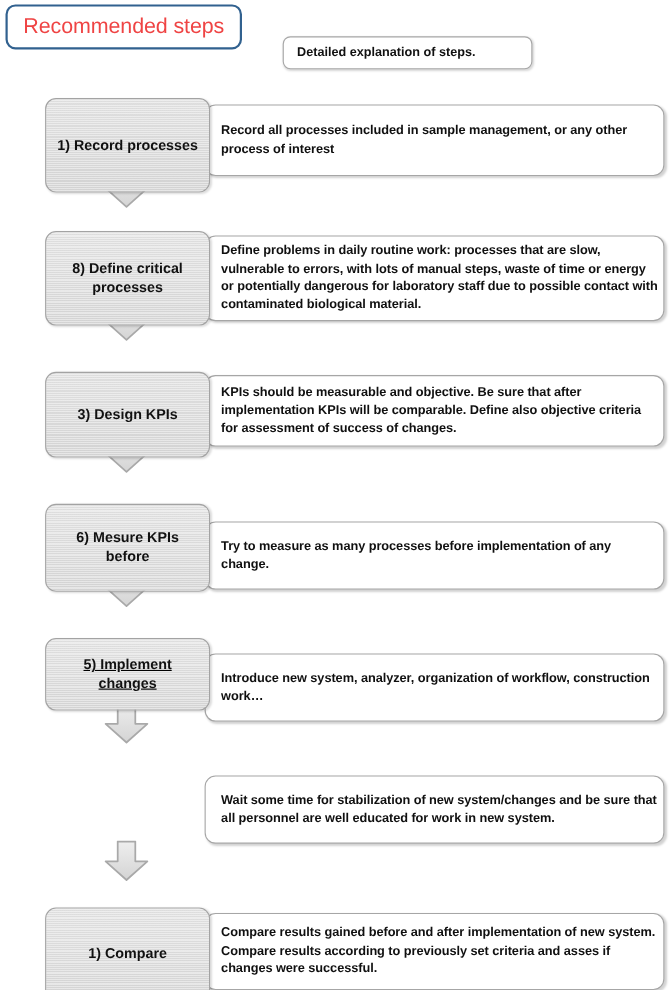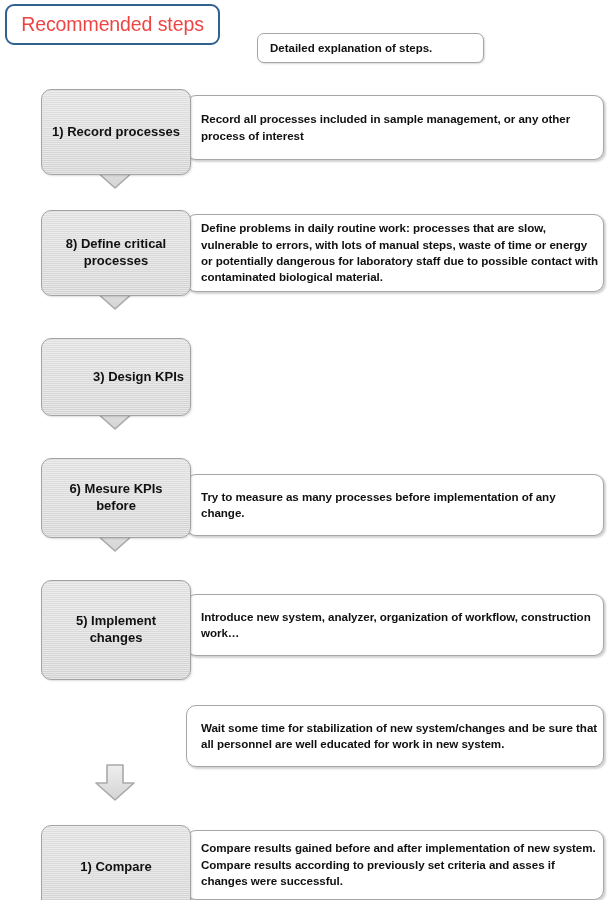--- a/index.html
+++ b/index.html
@@ -151,35 +151,38 @@
     <span>1) Record processes</span>
   </div>
 
   <div class="desc-box" id="desc-1" style="top: 214px; height: 78px;">
     <span>Define problems in daily routine work: processes that are slow, vulnerable to errors, with lots of manual steps, waste of time or energy or potentially dangerous for laboratory staff due to possible contact  with contaminated biological material.</span>
   </div>
   <div class="step-box" id="step-1" style="top: 185px; height: 86px;">
     <span>8) Define critical processes</span>
   </div>
 
-  <div class="step-box" id="step-2" style="top: 313px; height: 78px; justify-content: flex-end;">
+  <div class="desc-box" id="desc-2" style="top: 341px; height: 65px;">
+    <span>KPIs should be measurable and objective. Be sure that after implementation KPIs will be comparable. Define also objective criteria for assessment of success of changes.</span>
+  </div>
+  <div class="step-box" id="step-2" style="top: 313px; height: 78px;">
     <span>3) Design KPIs</span>
   </div>
 
   <div class="desc-box" id="desc-3" style="top: 474px; height: 62px;">
     <span>Try to measure as many processes before implementation of any change.</span>
   </div>
   <div class="step-box" id="step-3" style="top: 433px; height: 80px;">
     <span>6) Mesure KPIs before</span>
   </div>
 
   <div class="desc-box" id="desc-4" style="top: 594px; height: 62px; justify-content: flex-end;">
     <span>Introduce new system, analyzer, organization of workflow, construction work…</span>
   </div>
-  <div class="step-box" id="step-4" style="top: 555px; height: 100px;">
+  <div class="step-box" id="step-4" style="top: 555px; height: 66px; text-decoration: underline;">
     <span>5) Implement changes</span>
   </div>
 
   <div class="desc-box" id="desc-5" style="top: 705px; height: 62px;">
     <span>Wait some time for stabilization of new system/changes and be sure that all personnel are well educated for work in new system.</span>
   </div>
 
   <div class="desc-box" id="desc-6" style="top: 830px; height: 70px;">
     <span>Compare results gained before and after implementation of new system. Compare results according to previously set criteria and asses if changes were successful.</span>
   </div>

